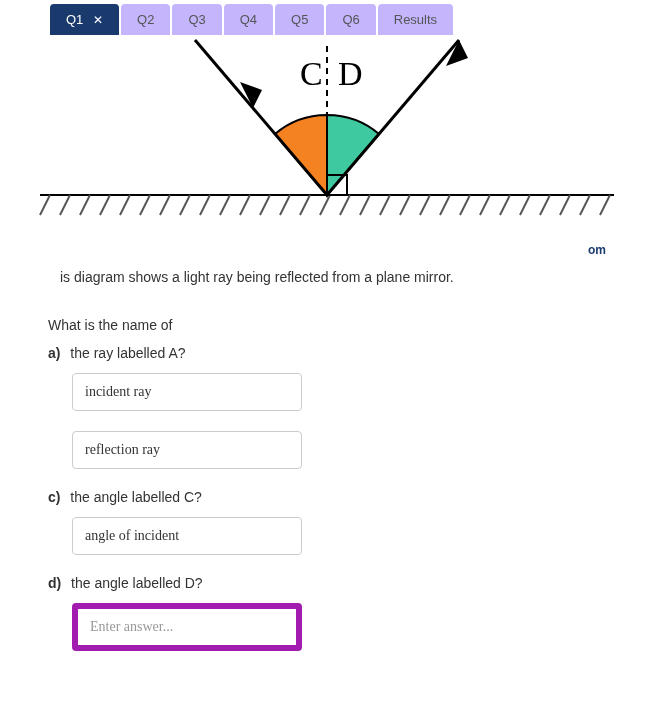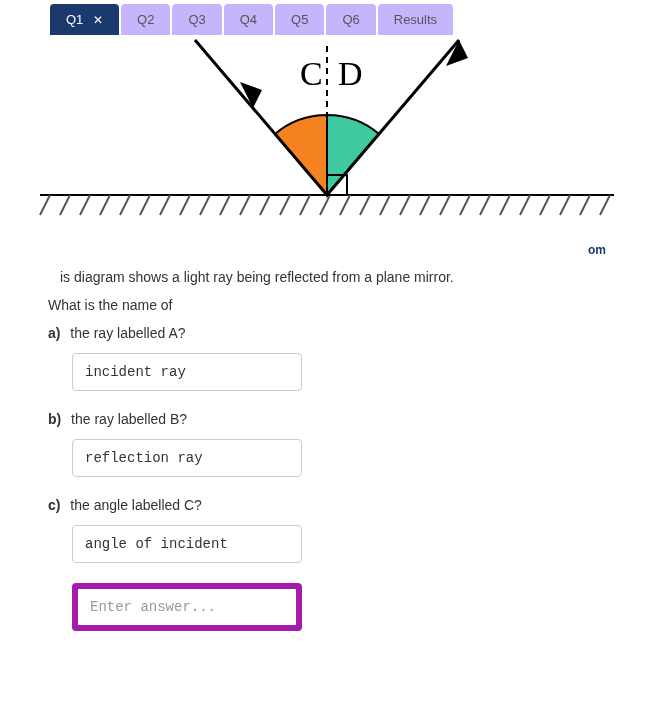--- a/index.html
+++ b/index.html
@@ -53,21 +53,21 @@
     .zoom-label {
       font-size: 12px;
       color: #1a3a6e;
       font-weight: 600;
       margin: 8px 0 12px 44px;
       text-align: right;
     }
     .intro {
       font-size: 14px;
       color: #333;
-      margin-bottom: 12px;
+      margin-bottom: 32px;
       margin-left: 12px;
     }
     .stem {
       font-size: 14px;
       color: #333;
       margin-bottom: 12px;
     }
     .part {
       margin-bottom: 20px;
     }
@@ -78,21 +78,21 @@
     }
     .part-label b { font-weight: 600; margin-right: 6px;}
     .answer-input {
       width: 230px;
       padding: 10px 12px;
       font-size: 14px;
       border: 1px solid #ccc;
       border-radius: 4px;
       margin-left: 24px;
       color: #333;
-      font-family: Liberation Mono, monospace;
+      font-family: Liberation Serif, serif;
     }
     .answer-input.focused {
       border: 6px solid #a21caf;
       outline: none;
     }
     .answer-input::placeholder { color: #999; }
     svg.diagram { display: block; margin: 0 auto; }
   </style>
 </head>
 <body>
@@ -171,31 +171,31 @@
 
   <div class="part">
     <div class="part-label">
       <b>a)</b>
       <span>the ray labelled A?</span>
     </div>
     <input class="answer-input" value="incident ray" placeholder="Enter answer..." style="">
   </div>
 
   <div class="part">
-    <div class="part-label">
-      <b>b)</b>
-      <span>the ray labelled B?</span>
-    </div>
     <input class="answer-input" value="reflection ray" placeholder="Enter answer..." style="">
   </div>
 
   <div class="part">
     <div class="part-label">
       <b>c)</b>
       <span>the angle labelled C?</span>
     </div>
     <input class="answer-input" value="angle of incident" placeholder="Enter answer..." style="">
   </div>
 
   <div class="part">
+    <div class="part-label">
+      <b>d)</b>
+      <span>the angle labelled D?</span>
+    </div>
     <input class="answer-input focused" value="" placeholder="Enter answer..." style="">
   </div>
 </div>
 
 </body></html>

